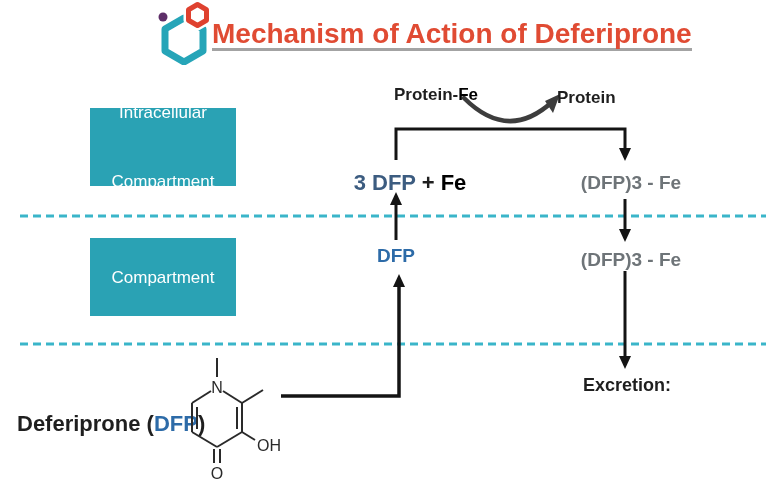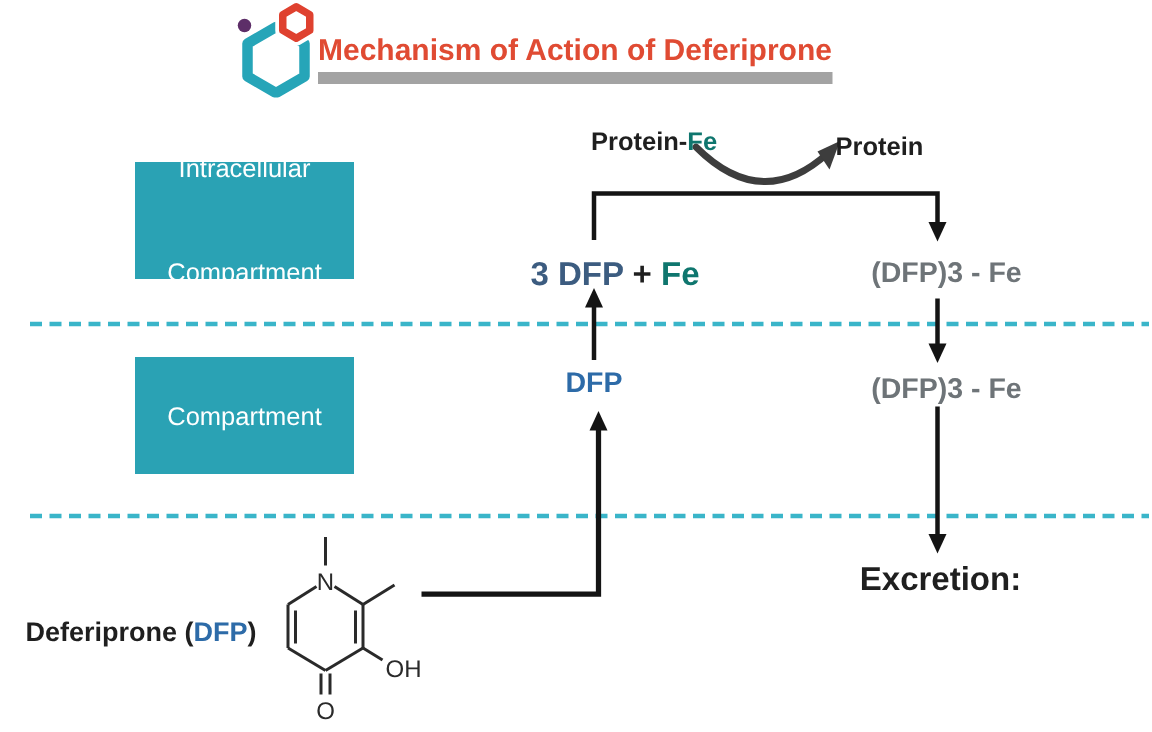--- a/index.html
+++ b/index.html
@@ -2,44 +2,44 @@
 <html><head>
 <meta charset="utf-8">
 <style>
   html,body{margin:0;padding:0;background:#fff;}
   #canvas{position:relative;width:768px;height:488px;background:#fff;overflow:hidden;
           font-family:"Liberation Sans",sans-serif;}
   .abs{position:absolute;}
   .ctr{transform:translateX(-50%);white-space:nowrap;}
 
   
-  #title{left:212px;top:21px;font-size:20px;font-weight:700;color:#e04b33;
-         border-bottom:8px solid #a3a3a3;padding-bottom:1px;line-height:26px;}
+  #title{left:212px;top:21px;font-size:28px;font-weight:700;color:#e04b33;
+         border-bottom:3px solid #a3a3a3;padding-bottom:1px;line-height:26px;}
   #logo{left:150px;top:1px;}
 
   
   .comp-box{width:146px;height:78px;background:#2aa2b4;color:#ffffff;
             display:flex;flex-direction:column;justify-content:center;align-items:center;
             font-size:17px;line-height:25px;text-align:center;}
   #box-intra{left:90px;top:108px;gap:44px;}
   #box-extra{left:90px;top:238px;}
 
   
   .lbl{font-weight:700;white-space:nowrap;}
   #protein-fe{left:394px;top:85px;font-size:17px;color:#1f1f1f;}
   #protein{left:557px;top:88px;font-size:17px;color:#1f1f1f;}
   #three-dfp-fe{left:410px;top:170px;font-size:22px;color:#3c5c80;}
   #complex-top{left:631px;top:172px;font-size:19px;color:#6e7478;}
   #dfp-extra{left:396px;top:245px;font-size:19px;color:#2d6ba8;}
   #complex-bottom{left:631px;top:249px;font-size:19px;color:#6e7478;}
-  #excretion{left:627px;top:372px;font-size:22px;line-height:27px;color:#1f1f1f;
+  #excretion{left:627px;top:372px;font-size:18px;line-height:27px;color:#1f1f1f;
              text-align:center;transform:translateX(-50%);font-weight:700;}
-  #def-label{left:17px;top:411px;font-size:18px;color:#1f1f1f;}
+  #def-label{left:17px;top:411px;font-size:22px;color:#1f1f1f;}
 
-  .fe{color:#0f766e;}
+  .fe{color:#000000;}
   .blue{color:#2d6ba8;}
   .plus{color:#1f1f1f;}
 
   svg{display:block;}
   #overlay{left:0;top:0;pointer-events:none;}
   .bond{stroke:#2a2a2a;stroke-width:2;fill:none;}
   .atom{font-family:"Liberation Sans",sans-serif;font-size:16px;fill:#2a2a2a;}
 </style>
 </head>
 <body>

